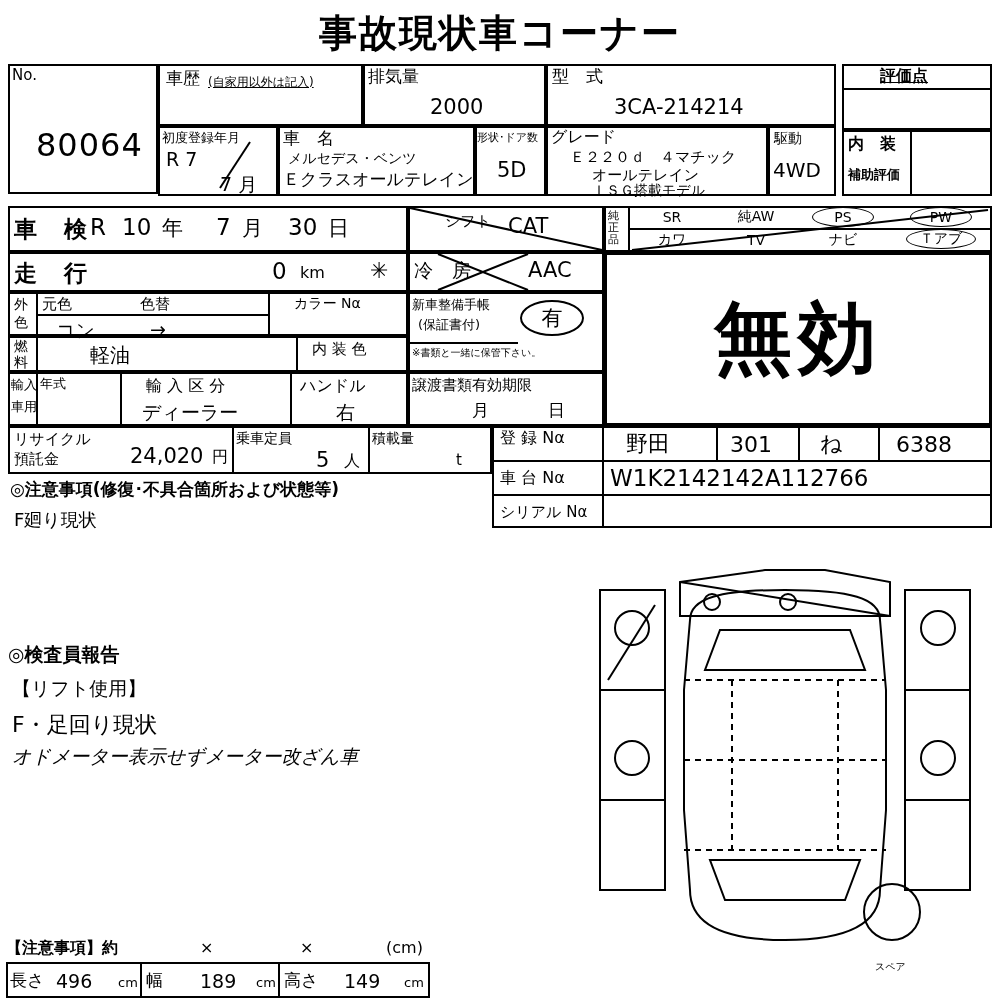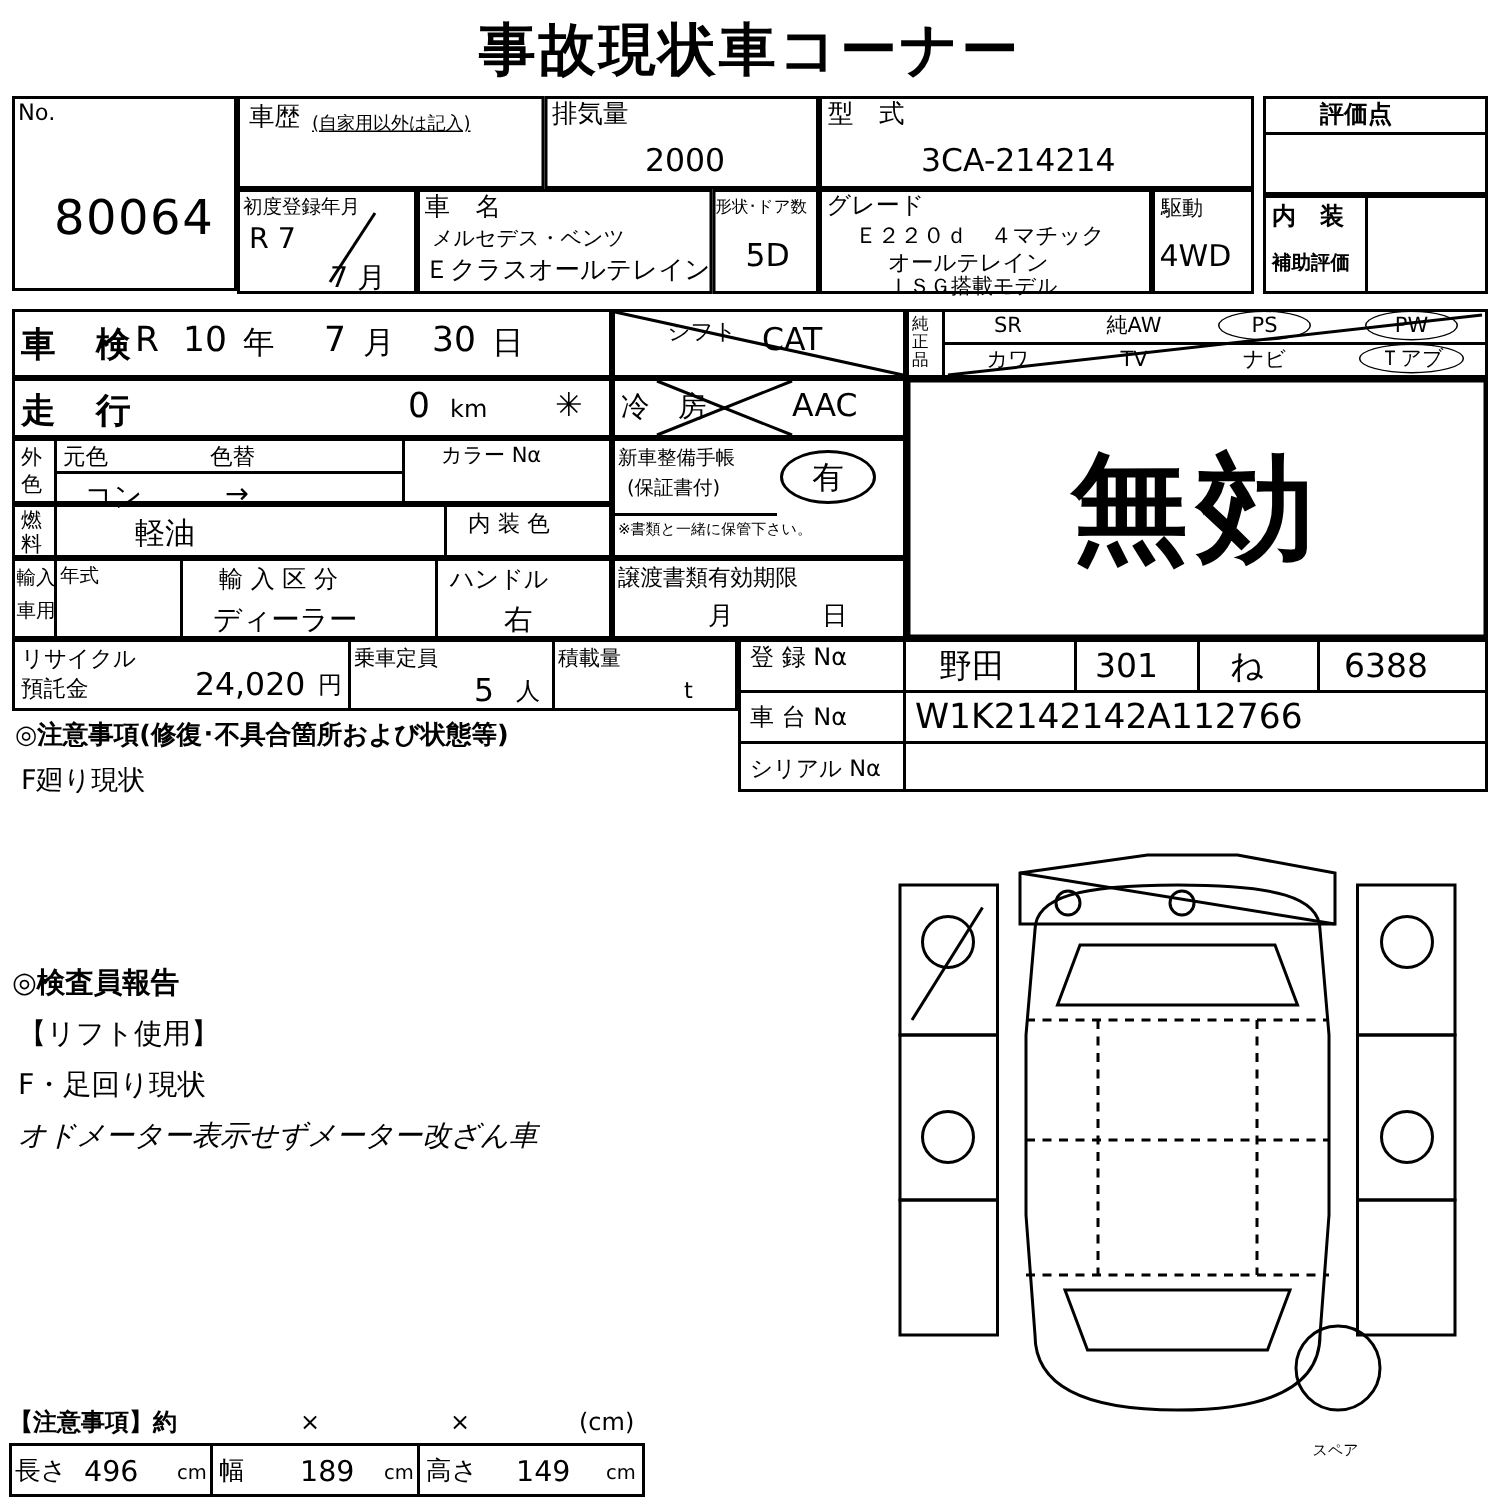--- a/index.html
+++ b/index.html
@@ -47,21 +47,21 @@
 
 <div class="bx" style="left:363px;top:64px;width:183px;height:62px;"></div>
 <div class="abs lbl" style="left:368px;top:68px;font-size:17px;">排気量</div>
 <div class="abs val" style="left:430px;top:95px;font-size:21px;">2000</div>
 
 <div class="bx" style="left:546px;top:64px;width:290px;height:62px;"></div>
 <div class="abs lbl" style="left:552px;top:68px;font-size:17px;">型　式</div>
 <div class="abs val" style="left:614px;top:95px;font-size:21px;">3CA-214214</div>
 
 <div class="bx" style="left:842px;top:64px;width:150px;height:66px;"></div>
-<div class="abs lbl bold" style="left:880px;top:68px;font-size:16px;">評価点</div>
+<div class="abs lbl bold" style="left:880px;top:68px;font-size:16px;text-decoration:underline;">評価点</div>
 <div class="hline" style="left:842px;top:88px;width:150px;"></div>
 <div class="abs" style="left:900px;top:98px;font-size:22px;"></div>
 
 <div class="bx" style="left:842px;top:130px;width:150px;height:66px;"></div>
 <div class="abs lbl bold" style="left:848px;top:136px;font-size:16px;">内　装</div>
 <div class="abs sm bold" style="left:848px;top:166px;font-size:13px;">補助評価</div>
 <div class="vline" style="left:910px;top:130px;height:66px;"></div>
 <div class="abs" style="left:940px;top:155px;font-size:22px;"></div>
 
 <div class="bx" style="left:158px;top:126px;width:120px;height:70px;"></div>
@@ -221,21 +221,21 @@
 <div class="vline" style="left:798px;top:426px;height:34px;"></div>
 <div class="vline" style="left:878px;top:426px;height:34px;"></div>
 <div class="abs lft" style="left:610px;top:464px;height:28px;font-size:23px;">W1K2142142A112766</div>
 <div class="abs lft" style="left:610px;top:498px;height:28px;font-size:20px;"></div>
 
 <div class="abs bold" style="left:10px;top:478px;font-size:17px;">◎注意事項(修復･不具合箇所および状態等)</div>
 <div class="abs" style="left:14px;top:508px;font-size:18px;">F廻り現状</div>
 
 <div class="abs bold" style="left:8px;top:642px;font-size:19px;">◎検査員報告</div>
 <div class="abs" style="left:12px;top:676px;font-size:19px;">【リフト使用】</div>
-<div class="abs" style="left:12px;top:710px;font-size:19px;">F・足回り現状</div>
+<div class="abs" style="left:12px;top:710px;font-size:22px;">F・足回り現状</div>
 <div class="abs" style="left:12px;top:744px;font-size:19px;font-style:italic;">オドメーター表示せずメーター改ざん車</div>
 
 <div class="abs bold" style="left:6px;top:938px;font-size:16px;">【注意事項】約</div>
 <div class="abs" style="left:200px;top:938px;font-size:16px;">×</div>
 <div class="abs" style="left:300px;top:938px;font-size:16px;">×</div>
 <div class="abs" style="left:386px;top:938px;font-size:16px;">(cm)</div>
 
 <div class="bx" style="left:6px;top:962px;width:424px;height:36px;"></div>
 <div class="vline" style="left:140px;top:962px;height:36px;"></div>
 <div class="vline" style="left:278px;top:962px;height:36px;"></div>

